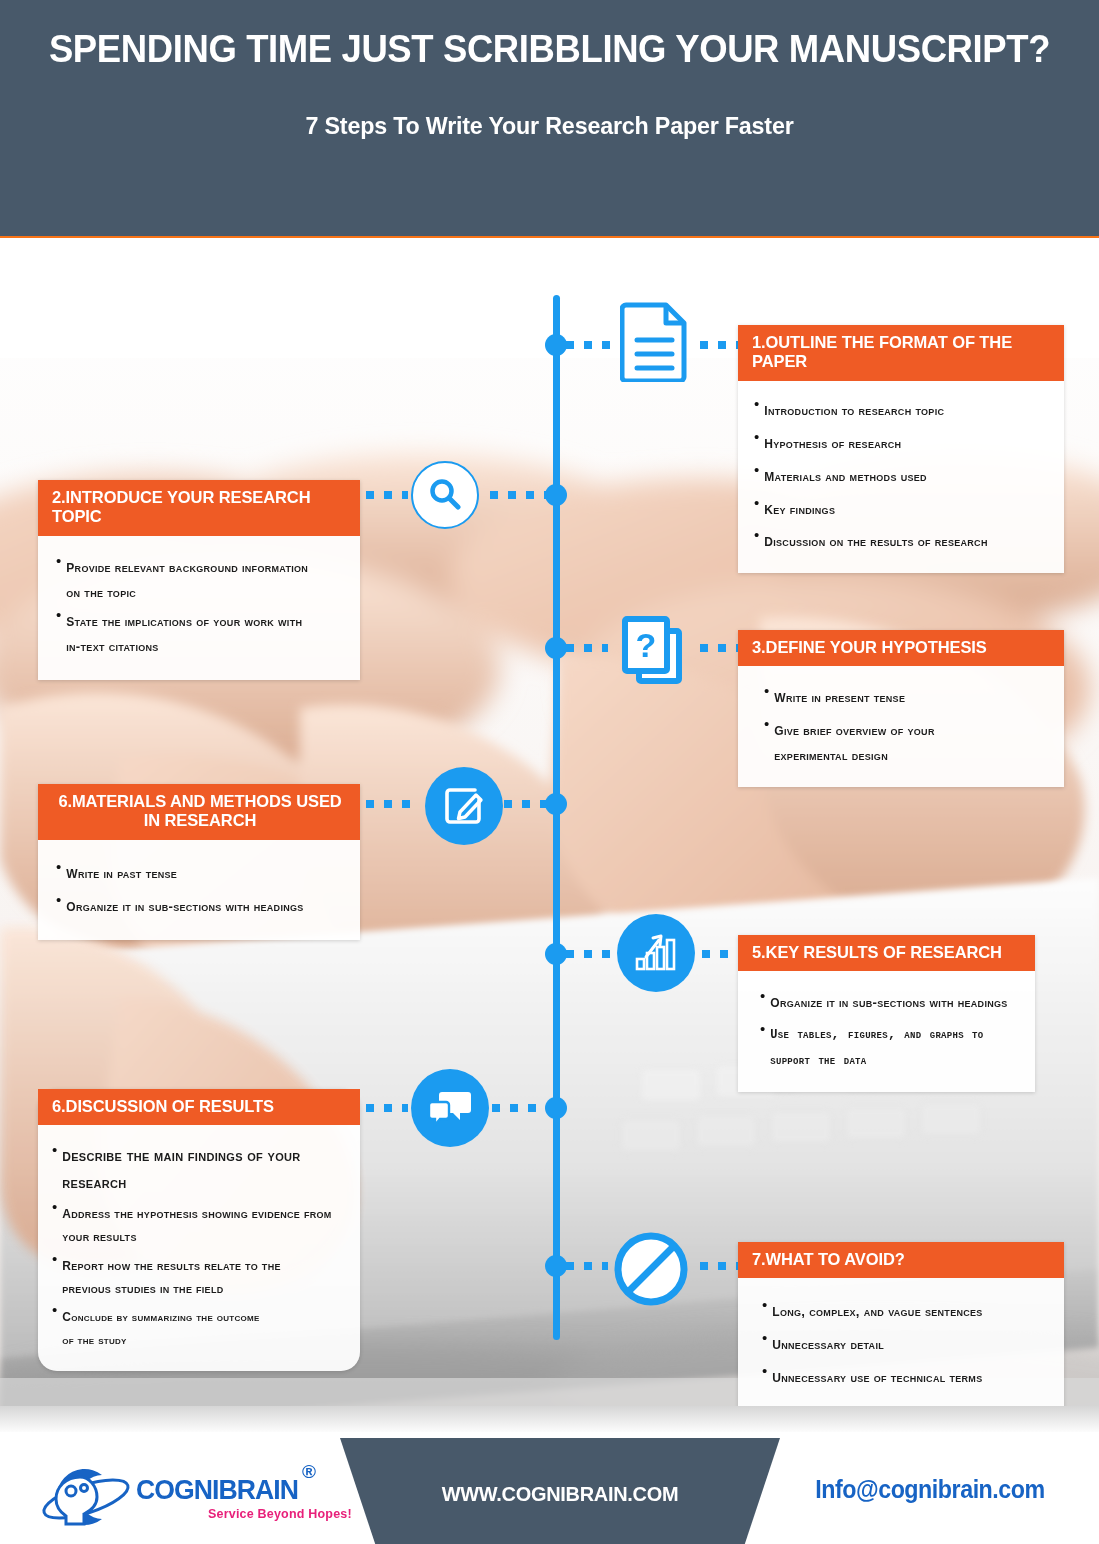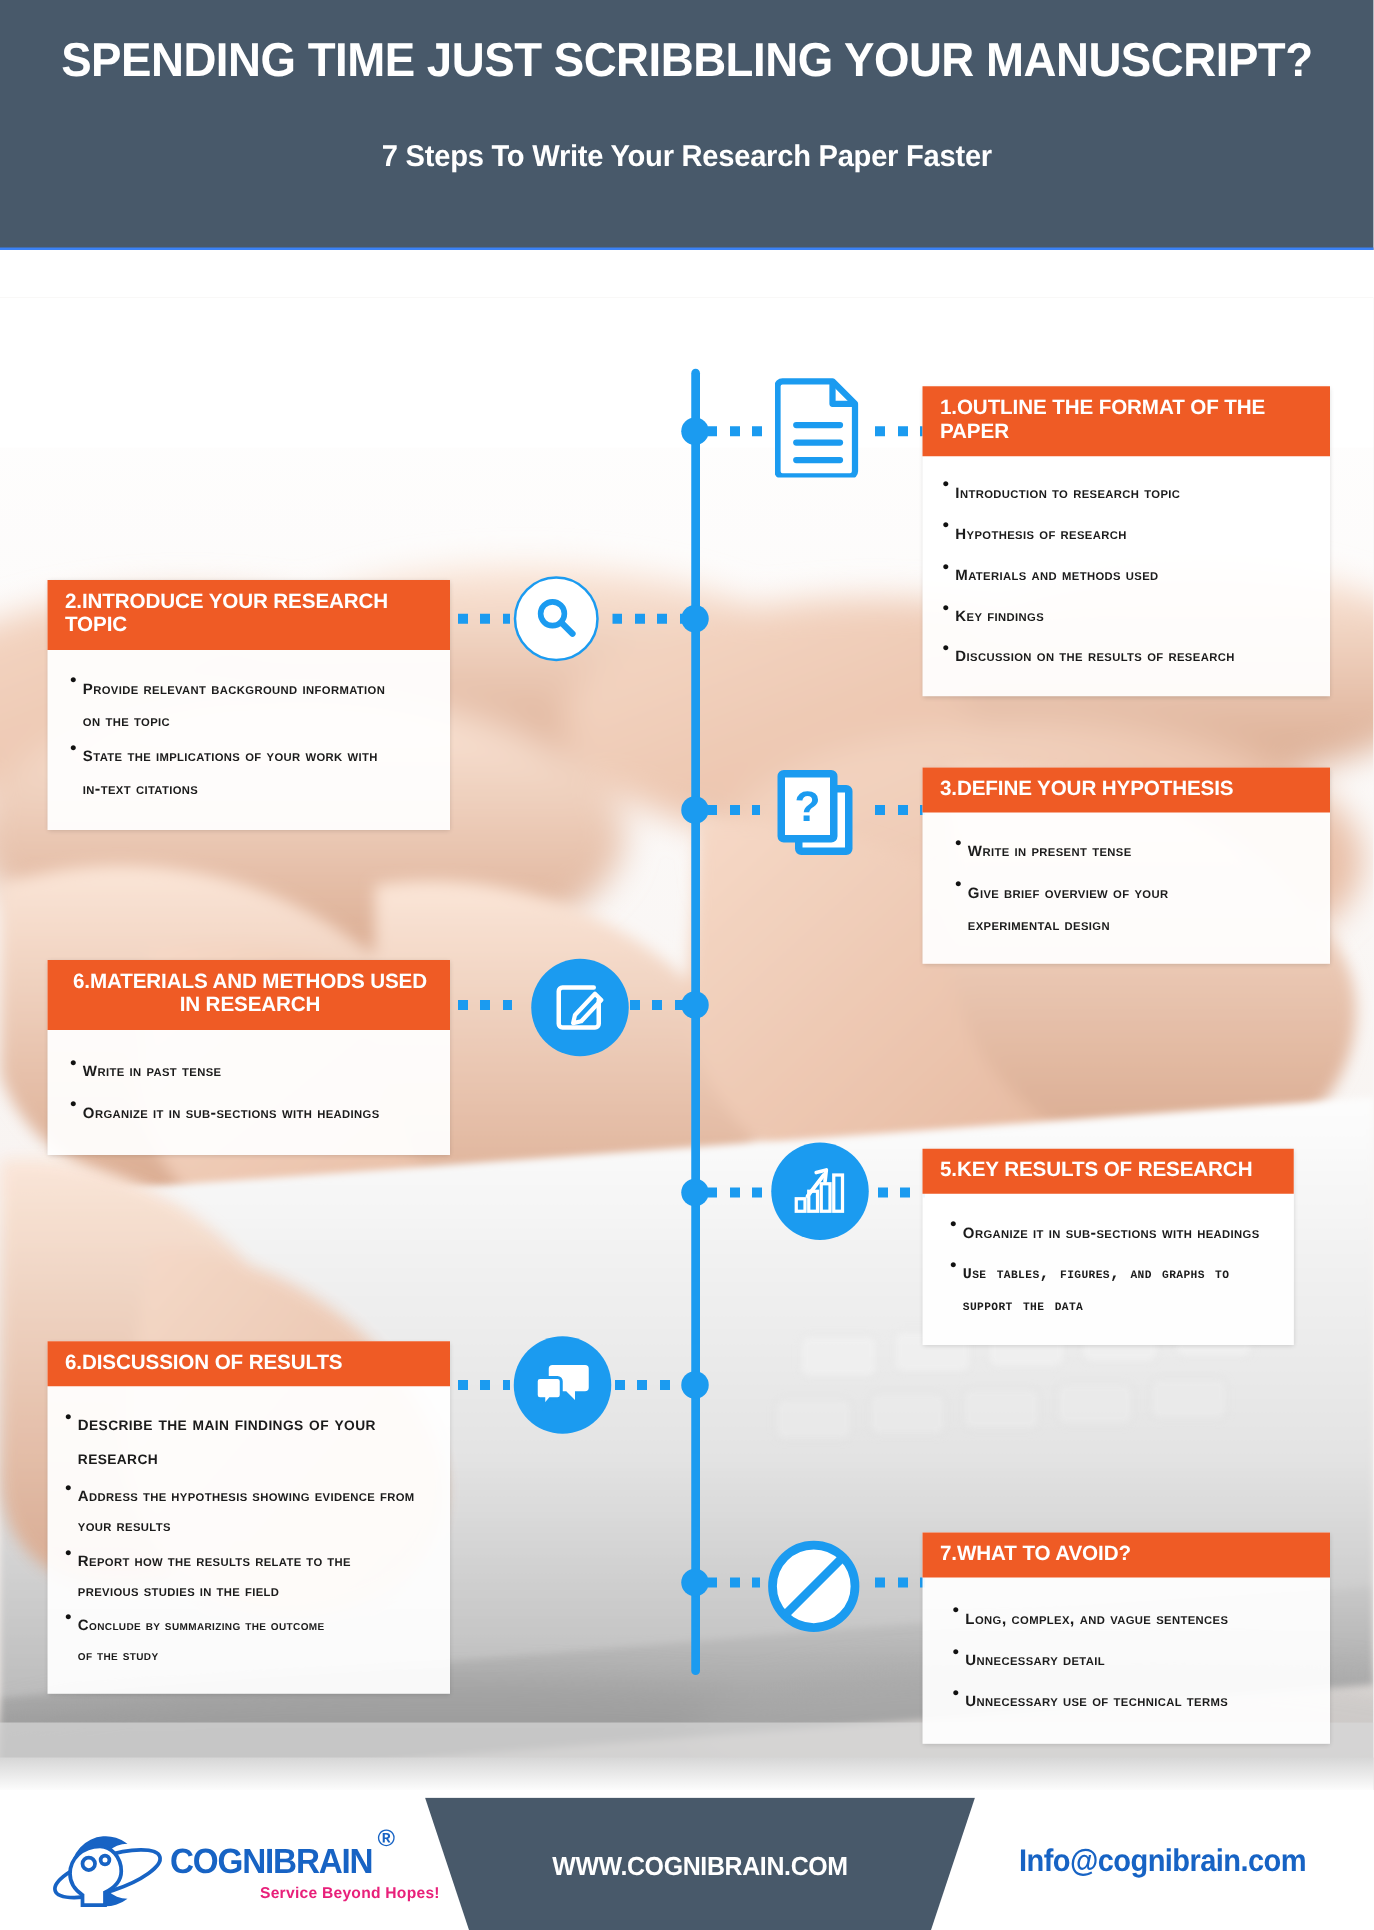--- a/index.html
+++ b/index.html
@@ -6,23 +6,23 @@
   html, body {
     width: 1099px; height: 1544px;
     font-family: "Liberation Sans", sans-serif;
     background: #ffffff;
     overflow: hidden;
   }
   #page { position: relative; width: 1099px; height: 1544px; overflow: hidden; background:#fff; }
 
   
   .header {
-    position: absolute; left: 0; top: 0; width: 1099px; height: 200px;
+    position: absolute; left: 0; top: 0; width: 1099px; height: 238px;
     background: #48596a;
-    border-bottom: 2px solid #3b82f6;
+    border-bottom: 2px solid #f97316;
   }
   .header-title {
     position: absolute; left: 0; top: 28px; width: 1099px;
     text-align: center;
     color: #ffffff;
     font-family: "Liberation Sans", sans-serif;
     font-weight: bold;
     font-size: 38px;
     letter-spacing: -0.4px;
     transform: scaleX(0.96);
@@ -72,20 +72,21 @@
     background: #1b9bf0;
     display: flex; align-items: center; justify-content: center;
   }
   .icon-plain { display: flex; align-items: center; justify-content: center; }
 
   
   .card {
     position: absolute;
     background: rgba(255,255,255,0.93);
     box-shadow: 0 1px 4px rgba(0,0,0,0.16);
+    margin-top: 16px;
   }
   .card-head {
     background: #ef5b25;
     color: #ffffff;
     font-weight: bold;
     font-size: 16.5px;
     padding: 8px 12px 9px 14px;
     letter-spacing: -0.1px;
     line-height: 1.18;
   }
@@ -427,21 +428,21 @@
         <span class="bullet-dot">•</span>
         <span class="bullet-text">Organize it in sub-sections with headings</span>
       </div>
       <div class="bullet-row">
         <span class="bullet-dot">•</span>
         <span class="bullet-text" style="max-width:252px; display:inline-block;font-family:Liberation Mono, monospace;">Use tables, figures, and graphs to support the data</span>
       </div>
     </div>
   </div>
 
-  <div class="card" style="left:38px; top:1073px; width:322px; min-height:252px;">
+  <div class="card" style="left:38px; top:1073px; width:322px; min-height:252px;border-radius:19px;">
     <div class="card-head">6.DISCUSSION OF RESULTS</div>
     <div class="card-body" style="padding:16px 10px 16px 14px;">
       <div class="bullet-row" style="margin-bottom:1px;">
         <span class="bullet-dot">•</span>
         <span class="bullet-text" style="font-size:15px;">Describe the main findings of your research</span>
       </div>
       <div class="bullet-row" style="margin-bottom:1px;">
         <span class="bullet-dot">•</span>
         <span class="bullet-text" style="font-size:12.6px; max-width:270px; display:inline-block;">Address the hypothesis showing evidence from your results</span>
       </div>

